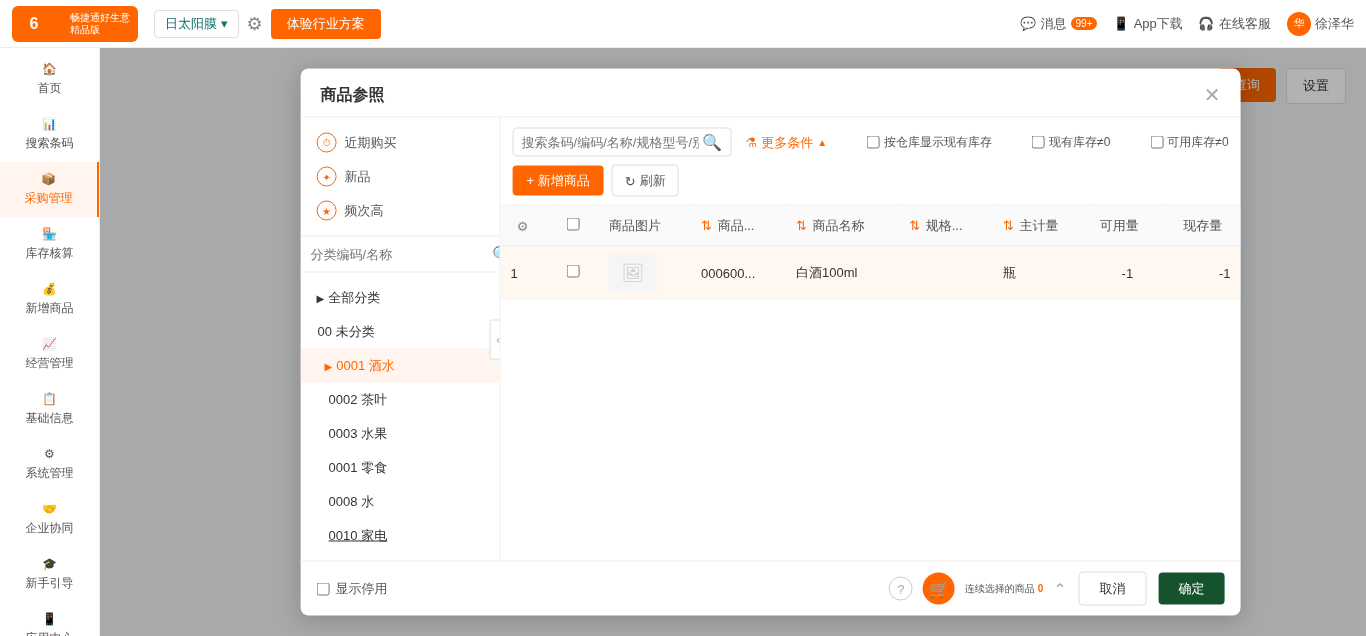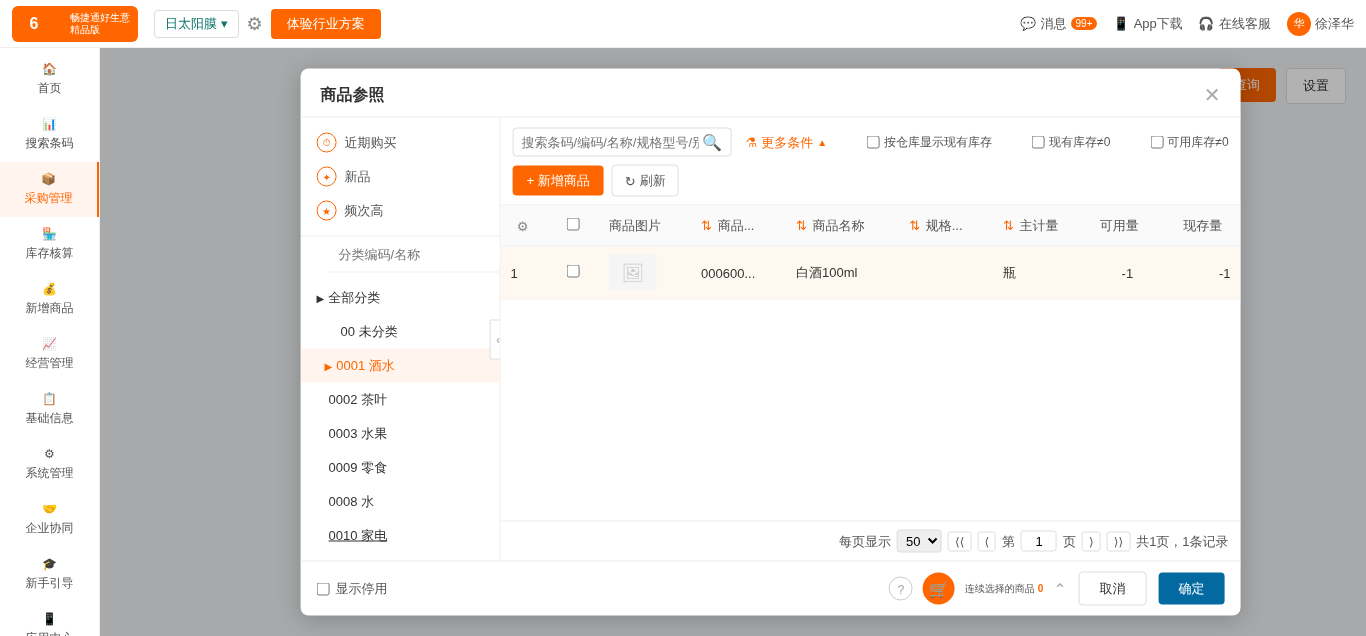--- a/index.html
+++ b/index.html
@@ -124,21 +124,20 @@
       padding: 7px 16px; font-size: 13px; color: #555; cursor: pointer;
     }
     .shortcut-icon-circle {
       width: 20px; height: 20px; border-radius: 50%;
       border: 1.5px solid #f60; display: flex; align-items: center; justify-content: center;
       font-size: 10px; color: #f60;
     }
     .category-search {
       display: flex; align-items: center; padding: 8px 10px; border-bottom: 1px solid #eee;
       gap: 6px;
-      margin-left: 28px;
     }
     .category-search input {
       border: none; outline: none; font-size: 13px; flex: 1;
       placeholder-color: #aaa; color: #333;
     }
     .category-tree { flex: 1; overflow-y: auto; padding: 8px 0; }
     .tree-item {
       padding: 8px 16px; font-size: 13px; color: #333; cursor: pointer;
       display: flex; align-items: center; gap: 4px;
     }
@@ -246,21 +245,21 @@
       font-size: 16px; cursor: pointer;
     }
     .cart-label { font-size: 10px; color: #555; }
     .cart-count { color: #f60; font-weight: bold; }
     .chevron-up { font-size: 16px; color: #aaa; cursor: pointer; }
     .btn-cancel {
       background: #fff; color: #333; border: 1px solid #ddd;
       padding: 7px 20px; border-radius: 4px; font-size: 13px; cursor: pointer;
     }
     .btn-confirm {
-      background: #0369a1; color: #fff; border: none;
+      background: #14532d; color: #fff; border: none;
       padding: 7px 20px; border-radius: 4px; font-size: 13px; cursor: pointer;
     }
 
     
     .bg-content {
       position: absolute; top: 0; left: 0; right: 0; bottom: 0;
       display: flex; align-items: flex-start; justify-content: flex-end;
       padding: 20px;
       gap: 10px;
     }
@@ -411,35 +410,35 @@
           <div class="category-search">
             <input type="text" style="border: none; outline: none; font-size: 13px; flex: 1 1 0%; color: rgb(51, 51, 51);" placeholder="分类编码/名称">
             <span style="color:#aaa;cursor:pointer;">🔍</span>
           </div>
 
           <div class="category-tree">
             <div class="tree-item">
               <span style="font-size:10px;">▶</span>
               <span>全部分类</span>
             </div>
-            <div class="tree-item" style="padding-left:40px;">
+            <div class="tree-item" style="padding-left:17px;">
               <span>00 未分类</span>
             </div>
             <div class="tree-item active" style="padding-left:24px;">
               <span style="font-size:10px;color:#f60;">▶</span>
               <span>0001 酒水</span>
             </div>
             <div class="tree-item" style="padding-left:28px;">
               <span>0002 茶叶</span>
             </div>
             <div class="tree-item" style="padding-left:28px;">
               <span>0003 水果</span>
             </div>
             <div class="tree-item" style="padding-left:28px;">
-              <span>0009 零食</span>
+              <span>0001 零食</span>
             </div>
             <div class="tree-item" style="padding-left:28px;">
               <span>0008 水</span>
             </div>
             <div class="tree-item" style="padding-left:28px;text-decoration:underline;">
               <span>0010 家电</span>
             </div>
           </div>
         </div>
 
@@ -529,34 +528,20 @@
                   <td>白酒100ml</td>
                   <td></td>
                   <td>瓶</td>
                   <td class="col-center negative">-1</td>
                   <td class="col-right negative">-1</td>
                 </tr>
               </tbody>
             </table>
           </div>
 
-          <div class="pagination-bar">
-            <span>每页显示</span>
-            <select>
-              <option>50</option>
-            </select>
-            <button class="page-btn">⟨⟨</button>
-            <button class="page-btn">⟨</button>
-            <span>第</span>
-            <input type="text" class="page-input" value="1" style="">
-            <span>页</span>
-            <button class="page-btn">⟩</button>
-            <button class="page-btn">⟩⟩</button>
-            <span>共1页，1条记录</span>
-          </div>
 
         </div>
       </div>
 
       <div class="modal-footer">
         <label class="footer-checkbox">
           <input type="checkbox" style="">
           <span>显示停用</span>
         </label>
 

